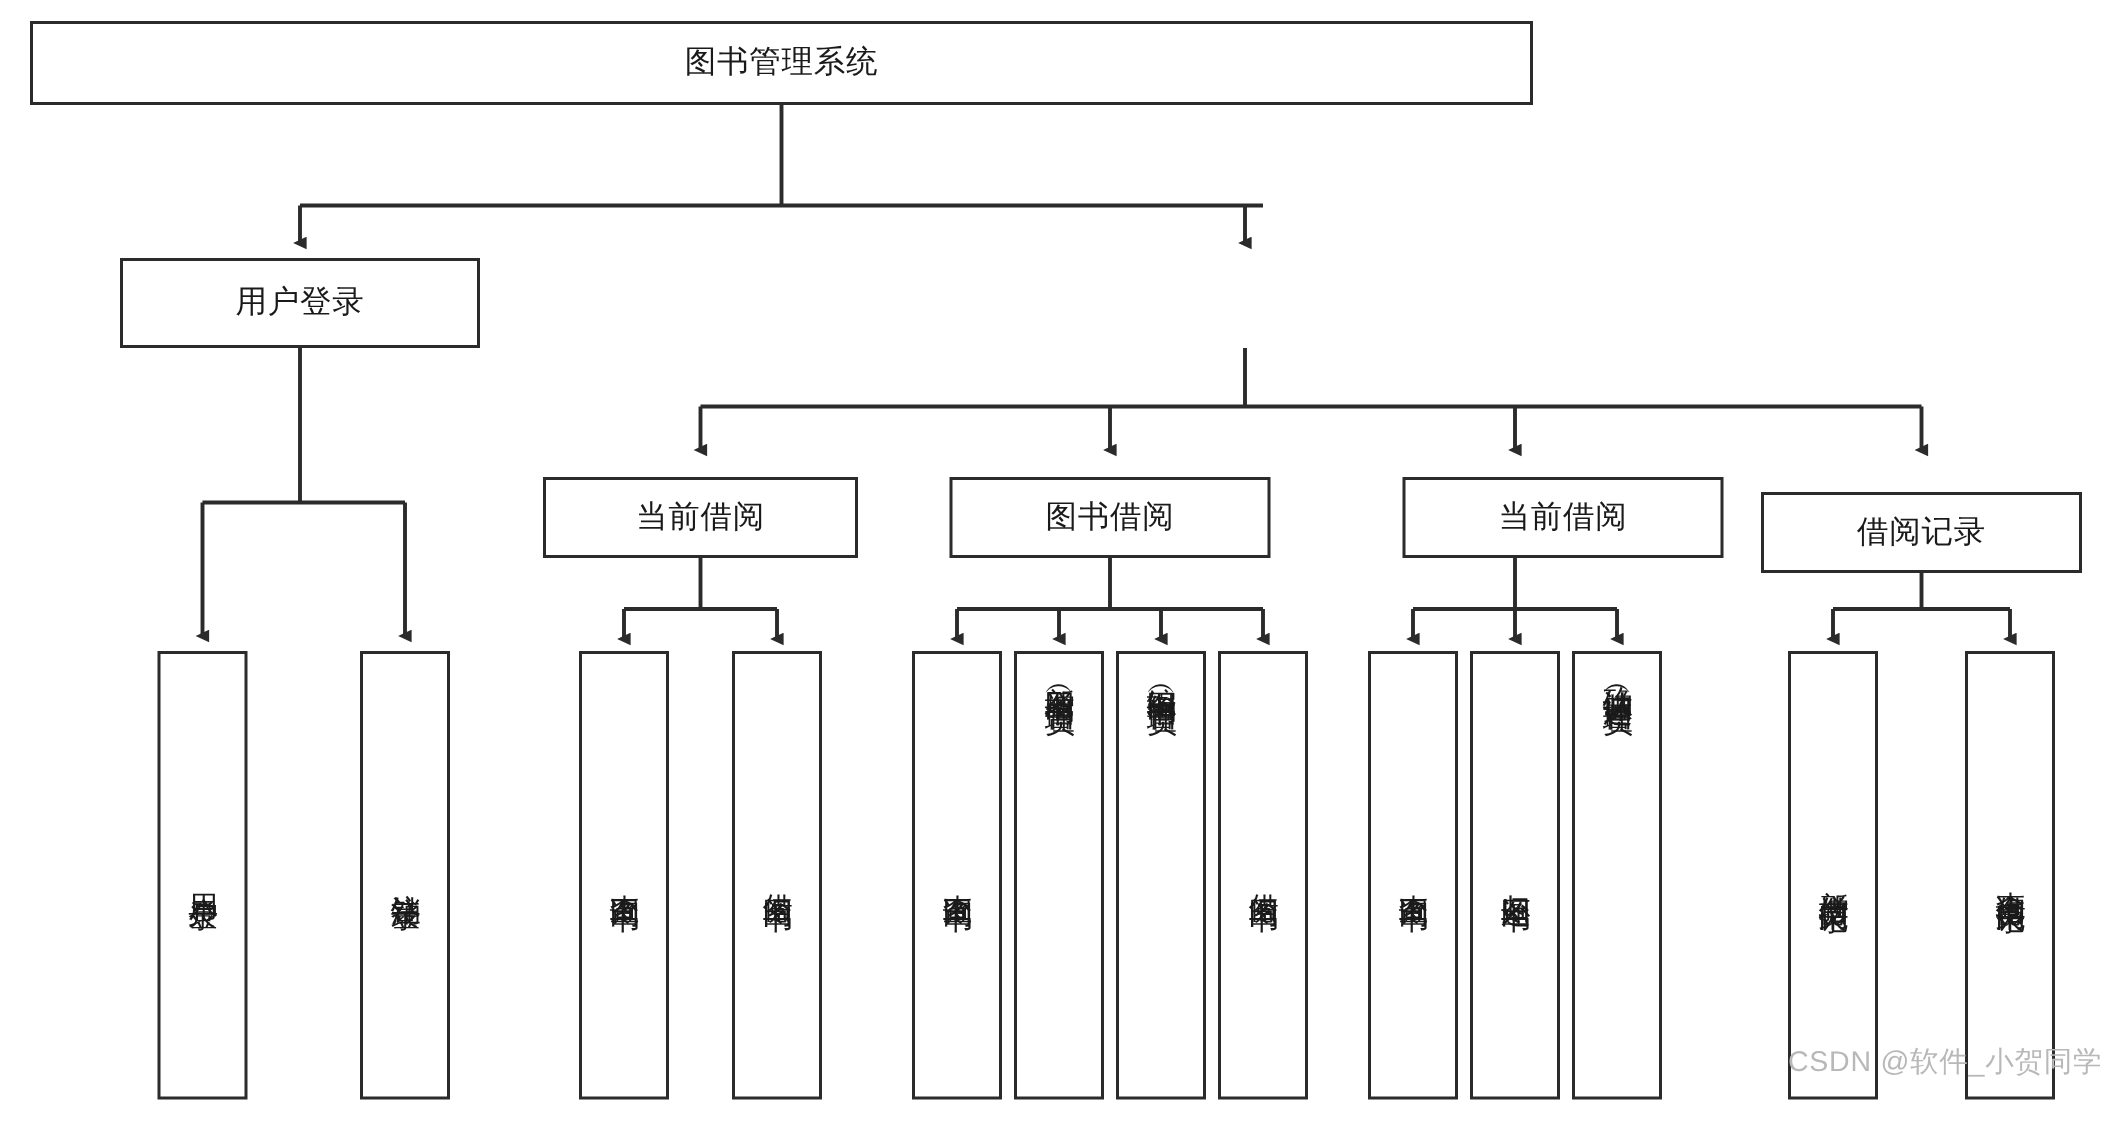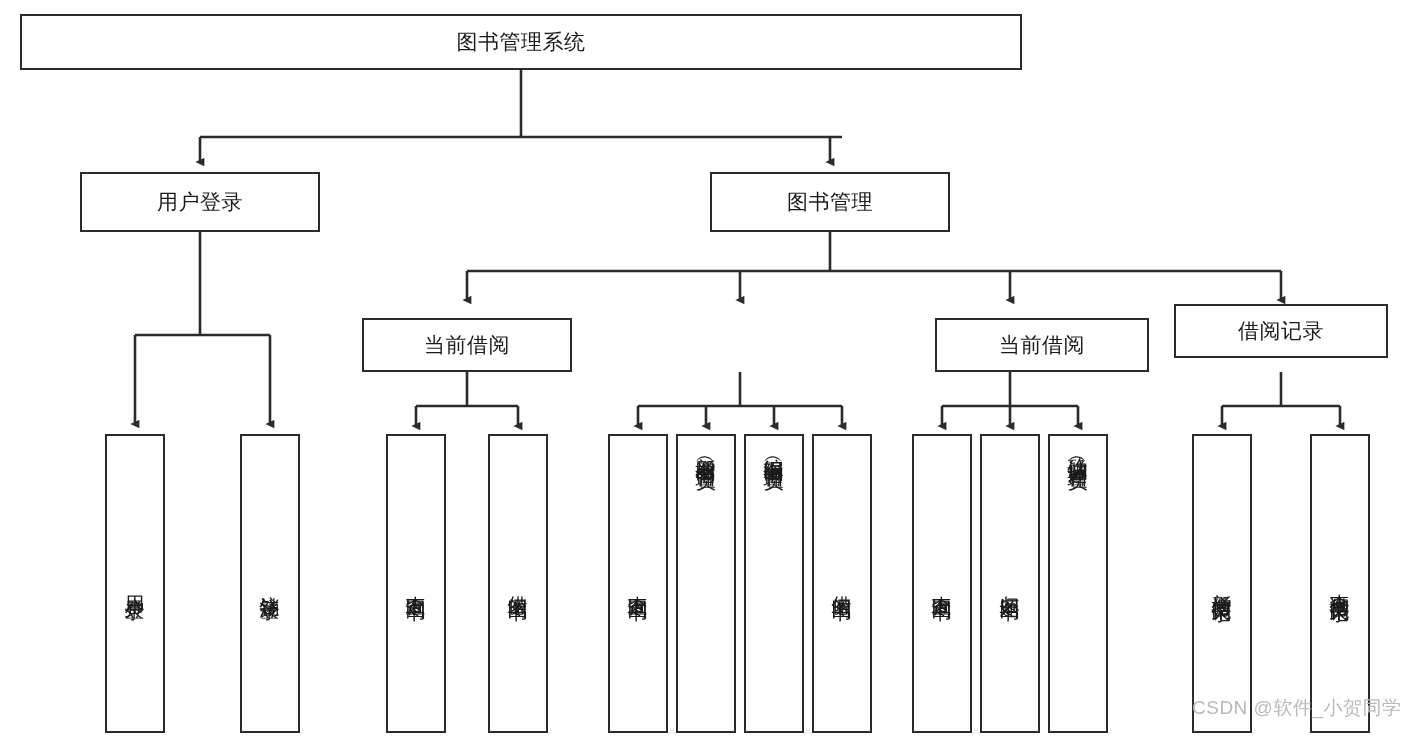--- a/index.html
+++ b/index.html
@@ -124,34 +124,34 @@
   </svg>
 
   <div class="node" style="left:20px; top:14px; width:1002px; height:56px;">
     <span class="lbl">图书管理系统</span>
   </div>
 
   <div class="node" style="left:80px; top:172px; width:240px; height:60px;">
     <span class="lbl">用户登录</span>
   </div>
 
-  <div class="node" style="left:710px; top:172px; width:240px; height:60px;">
-    <span class="lbl">图书管理</span>
-  </div>
 
   <div class="node" style="left:362px; top:318px; width:210px; height:54px;">
     <span class="lbl">当前借阅</span>
   </div>
 
+  <div class="node" style="left:633px; top:318px; width:214px; height:54px;">
+    <span class="lbl">图书借阅</span>
+  </div>
 
   <div class="node" style="left:903px; top:318px; width:214px; height:54px;margin-left:32px;">
     <span class="lbl">当前借阅</span>
   </div>
 
-  <div class="node" style="left:1174px; top:304px; width:214px; height:54px;">
+  <div class="node" style="left:1174px; top:328px; width:214px; height:54px;">
     <span class="lbl">借阅记录</span>
   </div>
 
   <div class="node vert" style="left:105px; top:434px; width:60px; height:299px;">
     <span class="lbl">用户登录</span>
   </div>
 
   <div class="node vert" style="left:240px; top:434px; width:60px; height:299px;">
     <span class="lbl">注销登录</span>
   </div>

